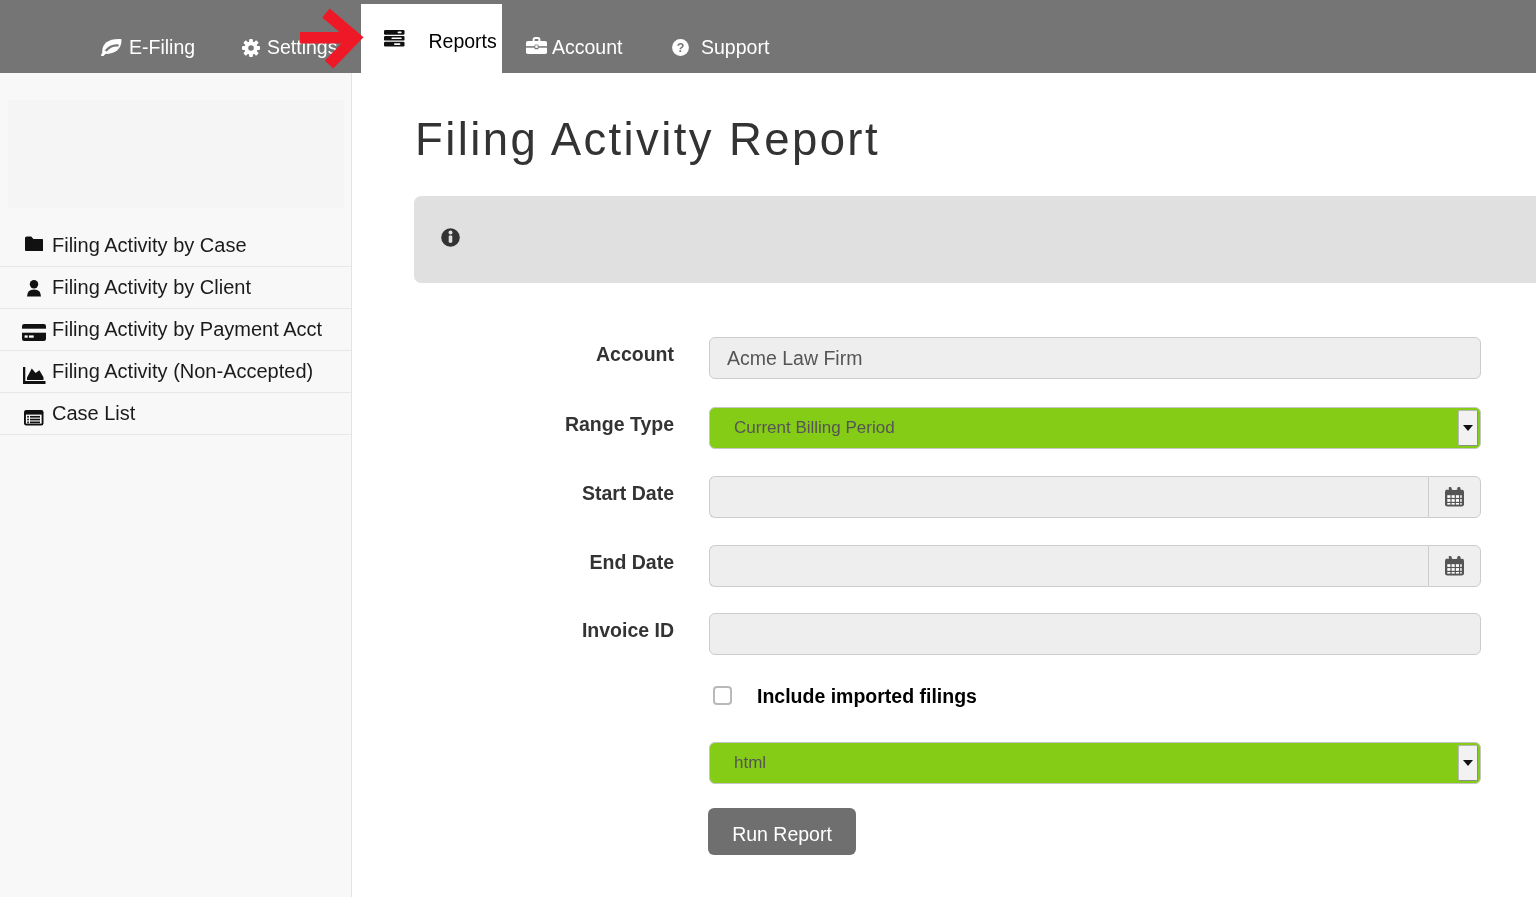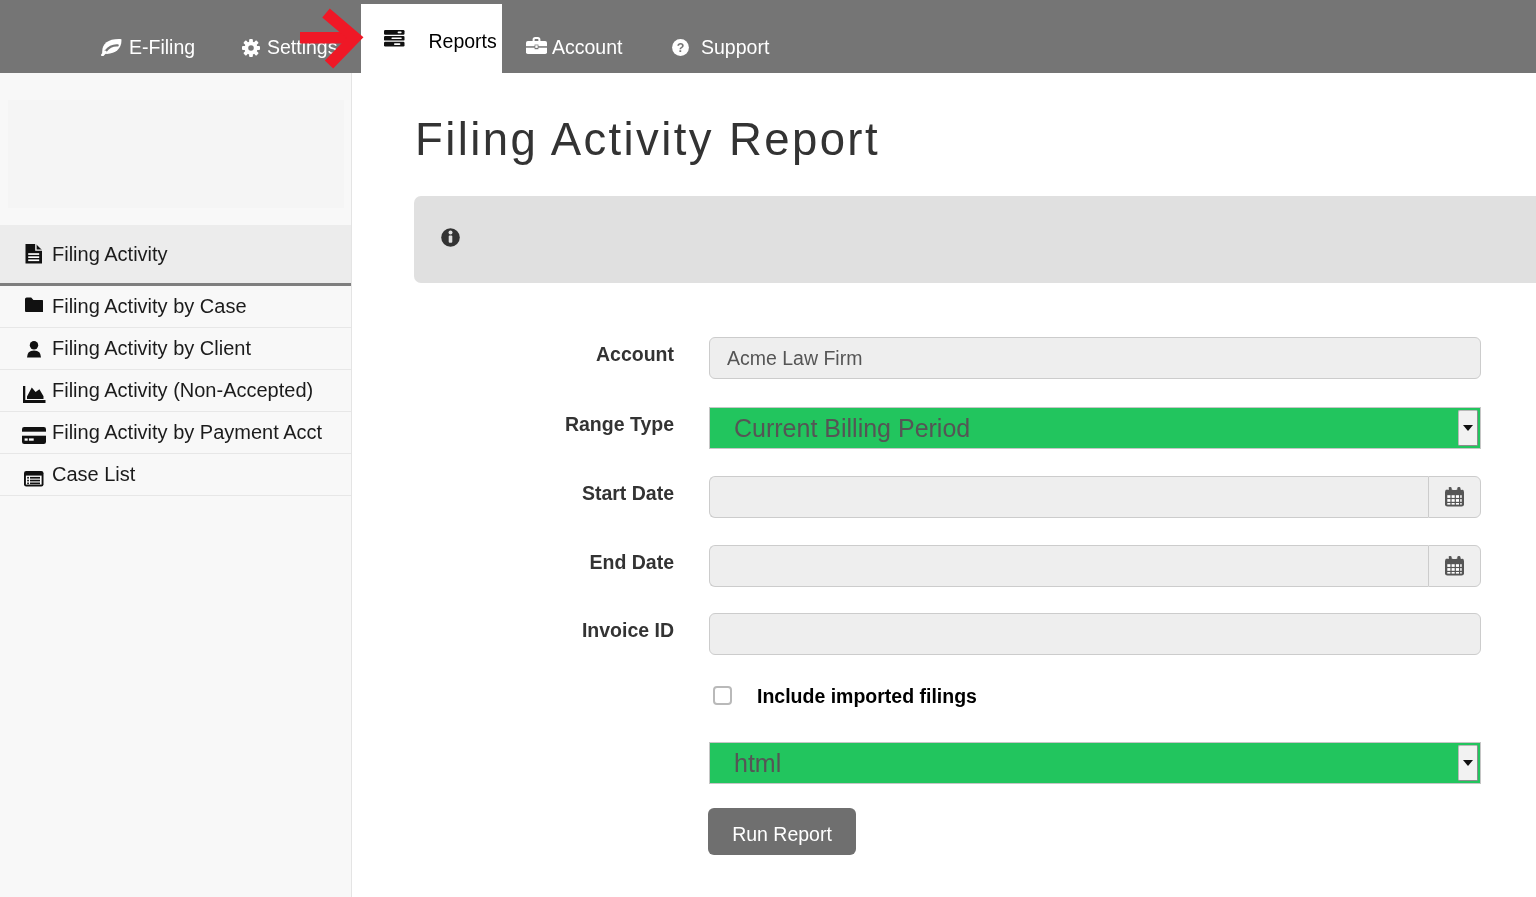--- a/index.html
+++ b/index.html
@@ -26,21 +26,21 @@
   font-weight:400; color:#333; letter-spacing:2.4px; }
 #tip { position:absolute; left:61px; top:123px; right:-8px; height:87px; background:#e0e0e0;
   border-radius:7px; display:flex; align-items:center; padding-left:27px; gap:5px;
   font-size:19.5px; color:#333; }
 .lbl { position:absolute; left:63px; width:258px; text-align:right; font-weight:bold;
   font-size:19.5px; color:#333; padding-top:6px; }
 .inp { position:absolute; left:356px; width:772px; height:42px; border:1px solid #ccc;
   border-radius:6px; background:#eee; font-size:19.5px; color:#555;
   display:flex; align-items:center; padding-left:17px; }
 .sel { position:absolute; left:356px; width:772px; height:42px; border:1px solid #c6c6c6;
-  border-radius:0; background:#22c55e; font-size:25px; color:#555;
+  border-radius:6px; background:#84cc16; font-size:17px; color:#555;
   display:flex; align-items:center; padding-left:24px; }
 .selbtn { position:absolute; right:2px; top:2px; bottom:2px; width:20px; background:#f2f2f2;
   border:1px solid #b9b9b9; border-right-color:#8d8d8d; border-bottom-color:#8d8d8d;
   border-radius:2px; display:flex; align-items:center; justify-content:center; }
 .selbtn:after { content:""; width:0; height:0; border-left:5px solid transparent;
   border-right:5px solid transparent; border-top:6px solid #111; }
 .dinp { position:absolute; left:356px; width:719px; height:42px; border:1px solid #ccc;
   border-right:none; border-radius:6px 0 0 6px; background:#eee; }
 .daddon { position:absolute; left:1075px; width:53px; height:42px; border:1px solid #ccc;
   border-radius:0 6px 6px 0; background:#efefef; display:flex; align-items:center;
@@ -50,58 +50,47 @@
 #cblab { position:absolute; left:404px; top:611.5px; font-size:19.5px; color:#000000;font-weight:bold; }
 #runbtn { position:absolute; left:355px; top:735px; width:148px; height:47px;
   background:#6f6f6f; border-radius:6px; color:#fff; font-size:19.5px;
   display:flex; align-items:center; justify-content:center; padding-top:5px; }
 </style>
 </head>
 <body>
 <div id="side">
   <div id="logo"></div>
   <div id="menu">
-    <div class="mi active"><span class="ic">
-          <svg style="position:relative;top:0" width="17.5" height="19.5" viewBox="0 0 17.5 19.5">
-            <path fill="#111" d="M0.5 0 H10.9 L17 6.1 V19.4 H0.5 Z"></path>
-            <path fill="none" stroke="#f8f8f8" stroke-width="1.4" d="M10.9 0 V6.1 H17"></path>
-            <g fill="#fff">
-              <rect x="3.2" y="9.2" width="11" height="1.7"></rect>
-              <rect x="3.2" y="12.3" width="11" height="1.7"></rect>
-              <rect x="3.2" y="15.4" width="11" height="1.7"></rect>
-            </g>
-          </svg>
-        </span>Filing Activity</div>
     <div class="mi"><span class="ic">
           <svg style="position:relative;top:-2px" width="18.6" height="15.5" viewBox="0 0 18.6 15.5">
             <path fill="#111" d="M0 2.1 Q0 0.4 1.7 0.4 H6.2 L8.4 2.9 H16.9 Q18.6 2.9 18.6 4.6 V13.4 Q18.6 15.3 16.9 15.3 H1.7 Q0 15.3 0 13.4 Z"></path>
           </svg>
         </span>Filing Activity by Case</div>
     <div class="mi"><span class="ic">
           <svg style="position:relative;top:1px" width="14" height="16.5" viewBox="0 0 14 16.5">
             <circle cx="7" cy="4.2" r="4.2" fill="#111"></circle>
             <path fill="#111" d="M0 16.5 Q0 9.4 7 9.4 Q14 9.4 14 16.5 Z"></path>
           </svg>
         </span>Filing Activity by Client</div>
-    <div class="mi"><span class="ic">
-          <svg style="position:relative;top:4px" width="23.5" height="17.5" viewBox="0 0 23.5 17.5">
-            <path fill="#111" d="M1 0 H3.3 V14 H23.5 V17.3 H1 Z"></path>
-            <path fill="#111" d="M5 12.9 L5 10.5 L9.8 1.5 L13.6 5.9 L17.4 3.3 L21.5 10.2 V12.9 Z"></path>
-          </svg>
-        </span>Filing Activity (Non-Accepted)</div>
     <div class="mi"><span class="ic">
           <svg style="position:relative;top:3px" width="24" height="17" viewBox="0 0 24 17">
             <rect x="0" y="0" width="24" height="17" rx="2.2" fill="#111"></rect>
             <rect x="0" y="4.7" width="24" height="4" fill="#f8f8f8"></rect>
             <g fill="#fff">
               <rect x="2.6" y="11.4" width="3.1" height="2.3"></rect>
               <rect x="6.9" y="11.4" width="4.8" height="2.3"></rect>
             </g>
           </svg>
         </span>Filing Activity by Payment Acct</div>
+    <div class="mi"><span class="ic">
+          <svg style="position:relative;top:4px" width="23.5" height="17.5" viewBox="0 0 23.5 17.5">
+            <path fill="#111" d="M1 0 H3.3 V14 H23.5 V17.3 H1 Z"></path>
+            <path fill="#111" d="M5 12.9 L5 10.5 L9.8 1.5 L13.6 5.9 L17.4 3.3 L21.5 10.2 V12.9 Z"></path>
+          </svg>
+        </span>Filing Activity (Non-Accepted)</div>
     <div class="mi"><span class="ic">
           <svg style="position:relative;top:4.5px" width="19.5" height="15.5" viewBox="0 0 19.5 15.5">
             <rect x="0" y="0" width="19.5" height="15.5" rx="2.2" fill="#111"></rect>
             <rect x="1.9" y="4.6" width="15.7" height="9" fill="#fff"></rect>
             <g fill="#111">
               <rect x="6" y="5.9" width="10" height="1.7"></rect>
               <rect x="6" y="8.7" width="10" height="1.7"></rect>
               <rect x="6" y="11.5" width="10" height="1.7"></rect>
               <rect x="3.2" y="5.9" width="1.7" height="1.7"></rect>
               <rect x="3.2" y="8.7" width="1.7" height="1.7"></rect>

